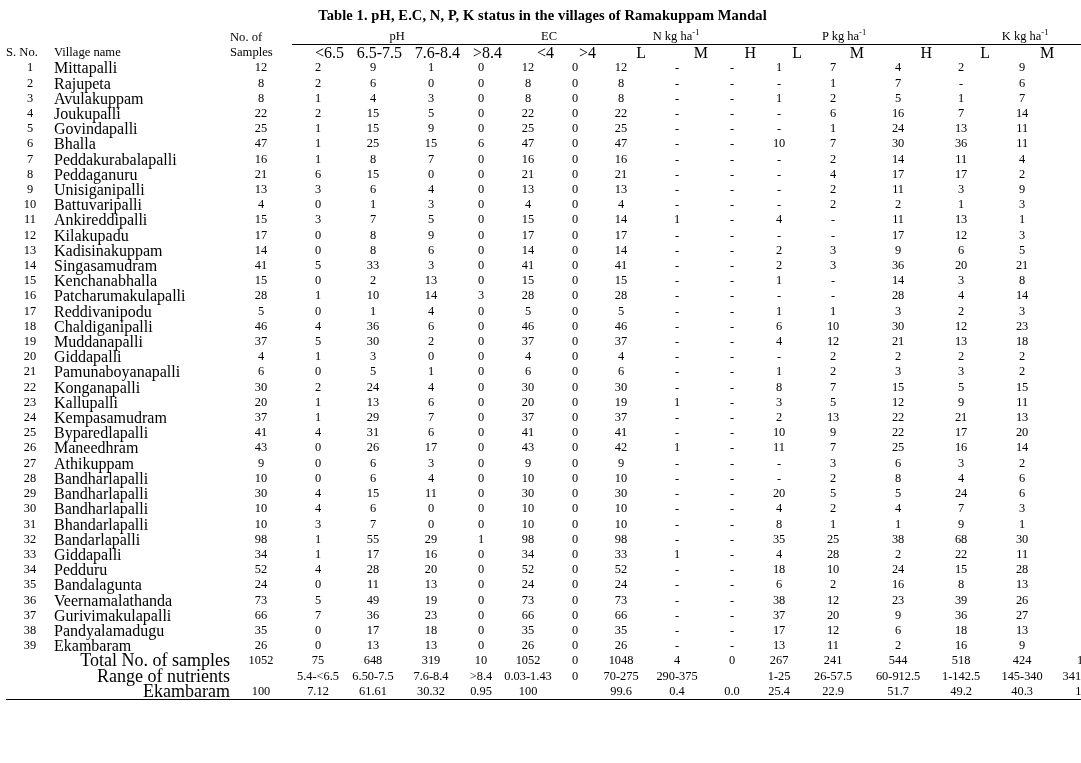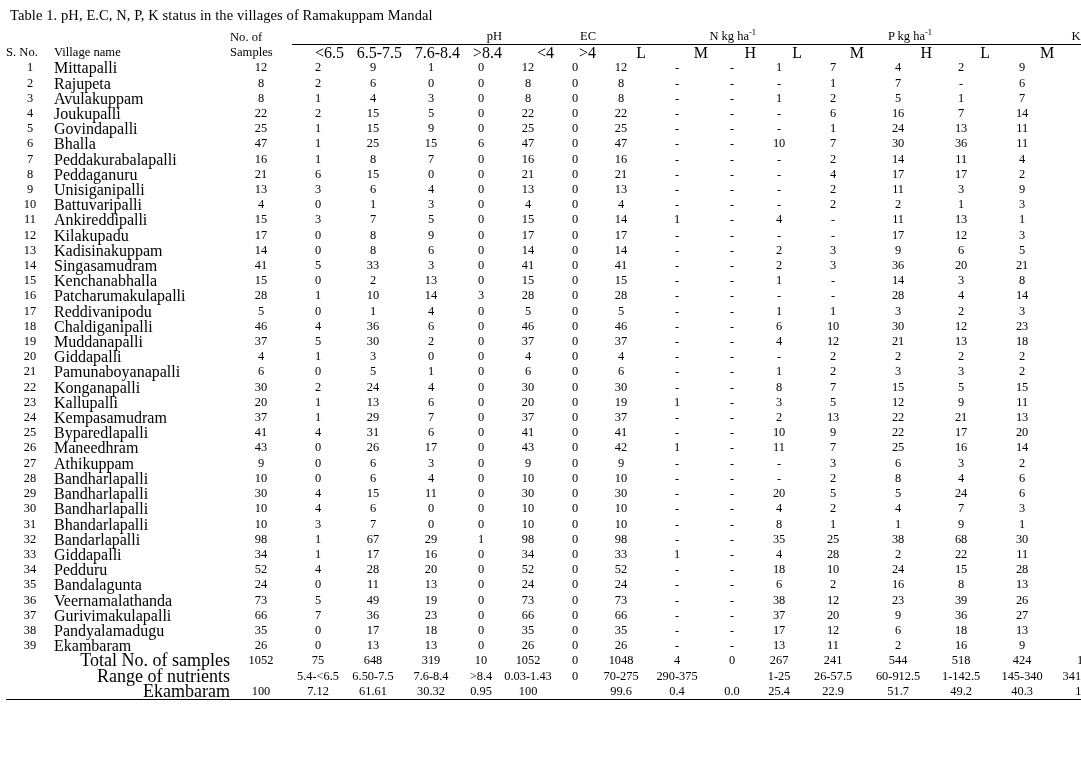--- a/index.html
+++ b/index.html
@@ -15,25 +15,26 @@
     overflow: hidden;
   }
   .page {
     width: 1081px;
     height: 763px;
     box-sizing: border-box;
     padding: 4px 6px 0 6px;
     position: relative;
   }
   .table-caption {
-    font-weight: normal;
+    font-weight: bold;
     font-size: 14.5px;
     letter-spacing: 0.1px;
     padding: 3px 0 5px 4px;
     white-space: nowrap;
+    text-align: center;
   }
   table.data {
     border-collapse: collapse;
     width: 1069px;
     table-layout: fixed;
     font-size: 12px;
   }
   table.data td, table.data th {
     padding: 0;
     margin: 0;
@@ -41,21 +42,21 @@
     font-weight: normal;
     vertical-align: bottom;
     white-space: nowrap;
   }
   .body-end td       { border-bottom: 1.6px solid #000; }
 
   
   th.hg {
     font-weight: bold;
     font-size: 12.5px;
-    text-align: right;
+    text-align: center;
     padding-bottom: 1px;
   }
   th.hsub {
     font-weight: bold;
     font-size: 16px;
     text-align: right;
     padding-bottom: 2px;
     padding-top: 1px;
   }
   th.hstack {
@@ -763,21 +764,21 @@
           <td class="num">1</td>
           <td class="num">9</td>
           <td class="num">1</td>
           <td class="num">-</td>
         </tr>
         <tr>
           <td class="sno">32</td>
           <td class="village">Bandarlapalli</td>
           <td class="num">98</td>
           <td class="num">1</td>
-          <td class="num">67</td>
+          <td class="num">55</td>
           <td class="num">29</td>
           <td class="num">1</td>
           <td class="num">98</td>
           <td class="num">0</td>
           <td class="num">98</td>
           <td class="num">-</td>
           <td class="num">-</td>
           <td class="num">35</td>
           <td class="num">25</td>
           <td class="num">38</td>

